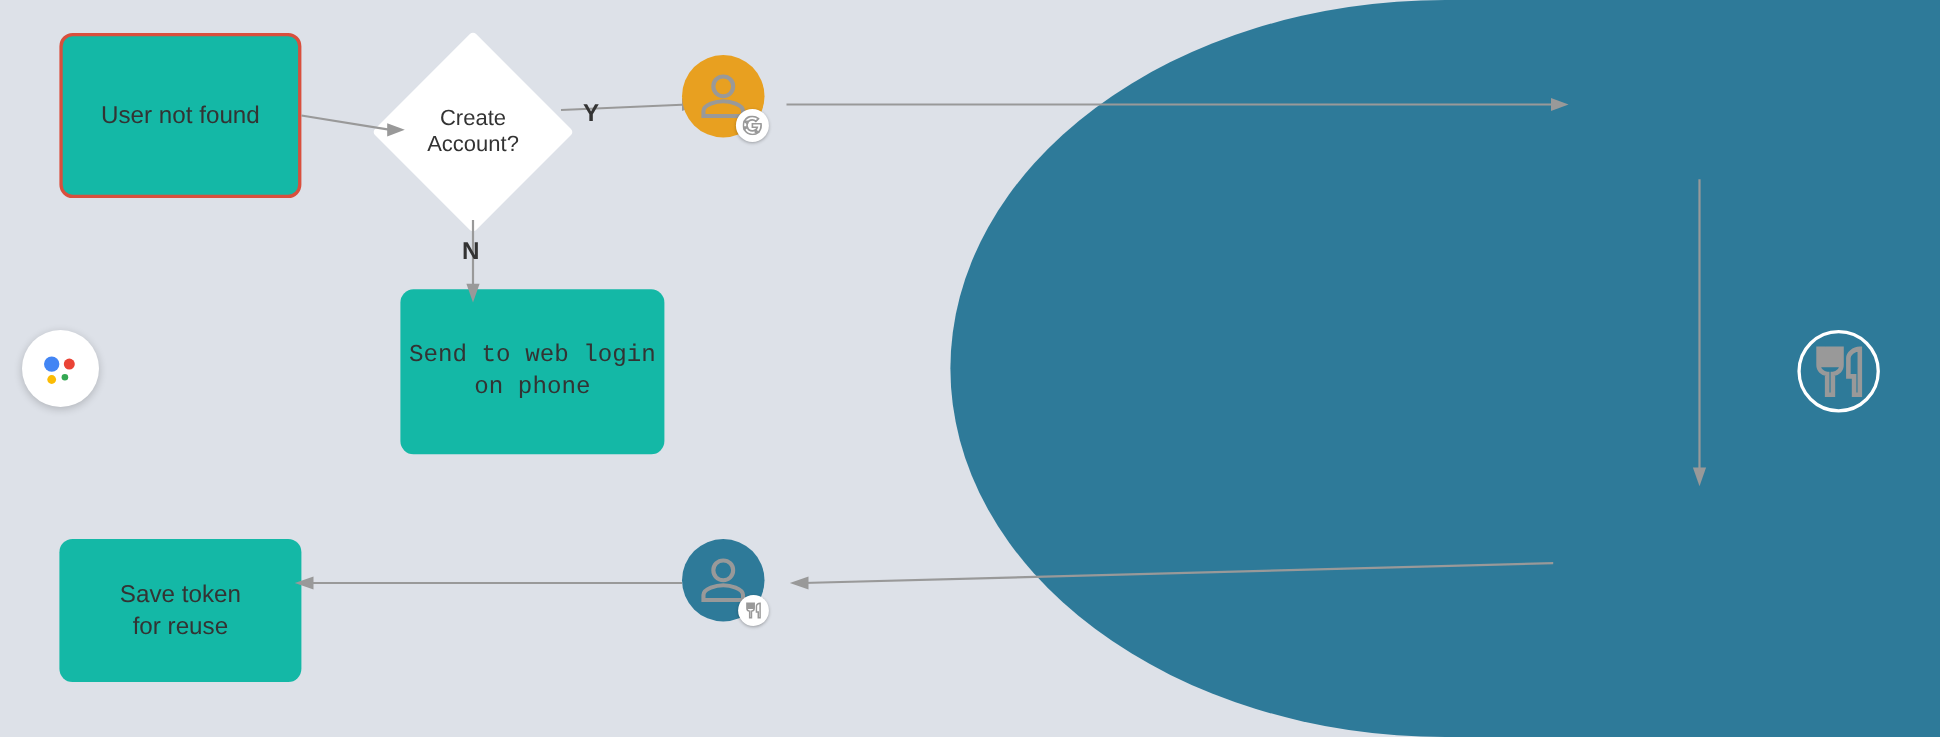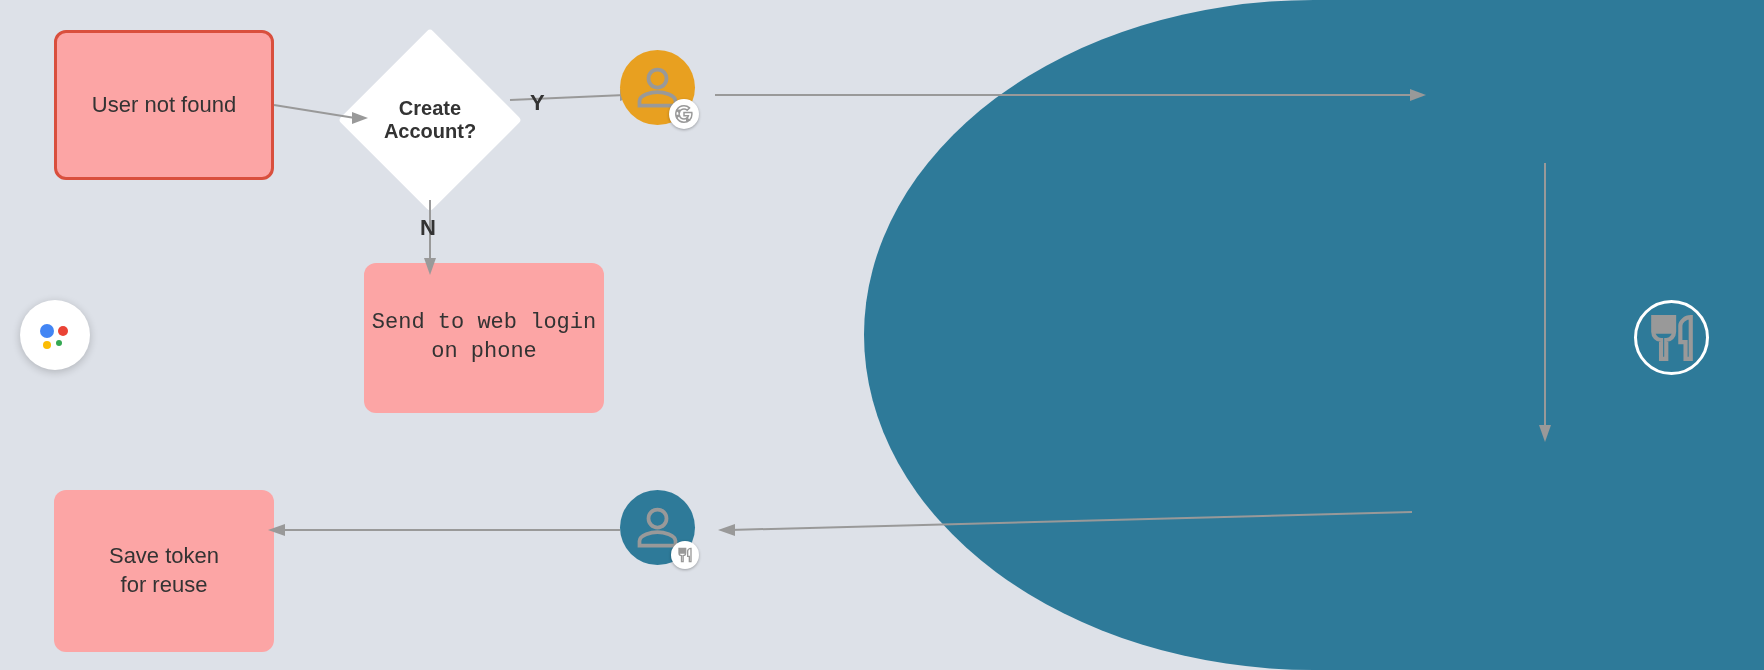--- a/index.html
+++ b/index.html
@@ -28,21 +28,21 @@
       width: 900px;
       height: 670px;
       background: #2e7a99;
       border-radius: 50% 0 0 50% / 50% 0 0 50%;
       z-index: 1;
     }
 
     
     .node {
       position: absolute;
-      background: #fca5a5;
+      background: #14b8a6;
       border-radius: 12px;
       display: flex;
       align-items: center;
       justify-content: center;
       text-align: center;
       font-size: 22px;
       font-weight: 400;
       color: #333;
       line-height: 1.3;
     }
@@ -58,21 +58,21 @@
     .node-send-web {
       width: 240px;
       height: 150px;
       top: 263px;
       left: 364px;
       font-family: Liberation Mono, monospace;
     }
 
     .node-save-token {
       width: 220px;
-      height: 162px;
+      height: 130px;
       top: 490px;
       left: 54px;
     }
 
     .node-validate {
       width: 260px;
       height: 130px;
       top: 30px;
       right: 180px;
     }
@@ -104,21 +104,21 @@
       border-radius: 4px;
     }
 
     .diamond-label {
       position: absolute;
       top: 50%;
       left: 50%;
       transform: translate(-50%, -50%);
       text-align: center;
       font-size: 20px;
-      font-weight: 700;
+      font-weight: 400;
       color: #333;
       z-index: 10;
       white-space: nowrap;
     }
 
     
     .arrows-svg {
       position: absolute;
       top: 0; left: 0;
       width: 1764px;

